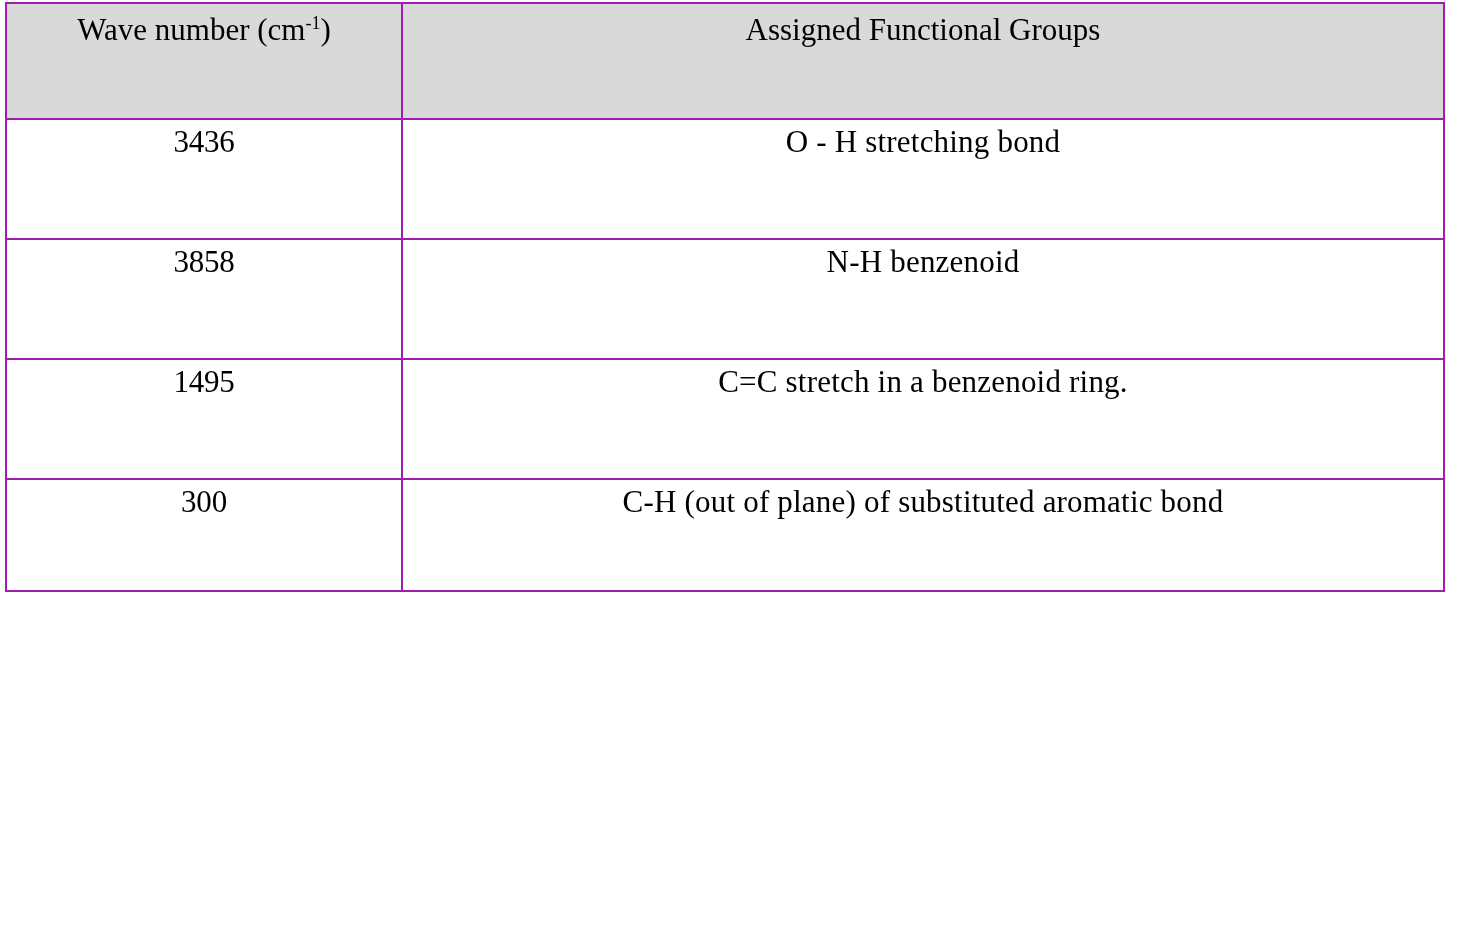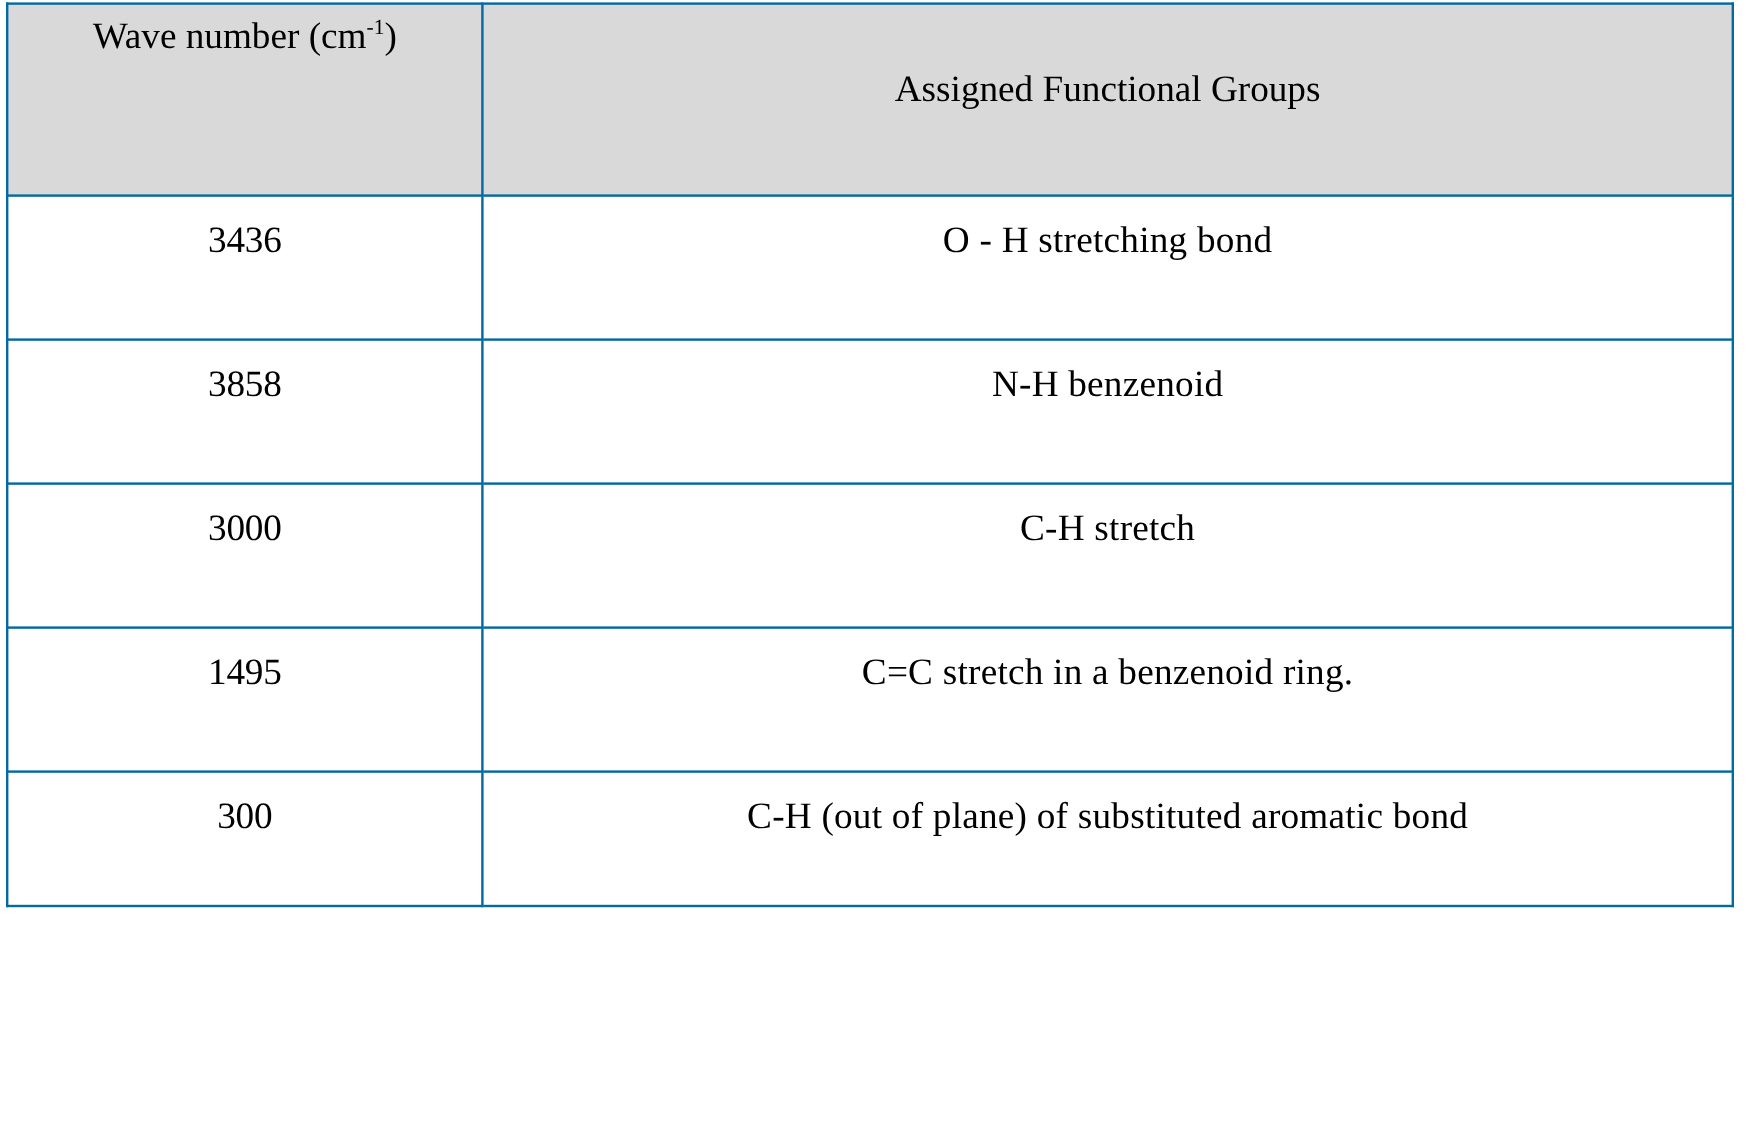--- a/index.html
+++ b/index.html
@@ -23,21 +23,21 @@
   table.ftir-table {
     border-collapse: collapse;
     table-layout: fixed;
     width: 1438px;
   }
   table.ftir-table col.col-wave { width: 396px; }
   table.ftir-table col.col-group { width: 1042px; }
 
   table.ftir-table th,
   table.ftir-table td {
-    border: 2px solid #0369a1;
+    border: 2px solid #a21caf;
     padding: 0;
     vertical-align: top;
   }
   thead th {
     background: #d9d9d9;
     font-weight: normal;
   }
   .head-cell {
     height: 114px;
     display: block;
@@ -45,33 +45,32 @@
     box-sizing: border-box;
   }
   .head-wave {
     font-size: 31px;
     text-align: center;
     white-space: nowrap;
   }
   .head-group {
     font-size: 31px;
     text-align: center;
-    margin-top: 44px;
   }
   sup {
     font-size: 18px;
     vertical-align: super;
     line-height: 0;
   }
   tbody td {
     height: 118px;
   }
   .cell-inner {
     display: block;
-    padding-top: 18px;
+    padding-top: 4px;
     font-size: 31px;
     text-align: center;
   }
   .cell-wave { letter-spacing: -0.2px; }
   .cell-group { letter-spacing: 0.2px; }
   .row-last td { height: 110px; }
 </style>
 </head>
 <body>
 
@@ -103,28 +102,20 @@
       <tr>
         <td>
             <span class="cell-inner cell-wave">3858</span>
           </td>
         <td>
             <span class="cell-inner cell-group">N-H benzenoid</span>
           </td>
       </tr>
       <tr>
         <td>
-            <span class="cell-inner cell-wave">3000</span>
-          </td>
-        <td>
-            <span class="cell-inner cell-group">C-H  stretch</span>
-          </td>
-      </tr>
-      <tr>
-        <td>
             <span class="cell-inner cell-wave">1495</span>
           </td>
         <td>
             <span class="cell-inner cell-group">C=C  stretch  in  a  benzenoid  ring.</span>
           </td>
       </tr>
       <tr class="row-last">
         <td>
             <span class="cell-inner cell-wave">300</span>
           </td>

